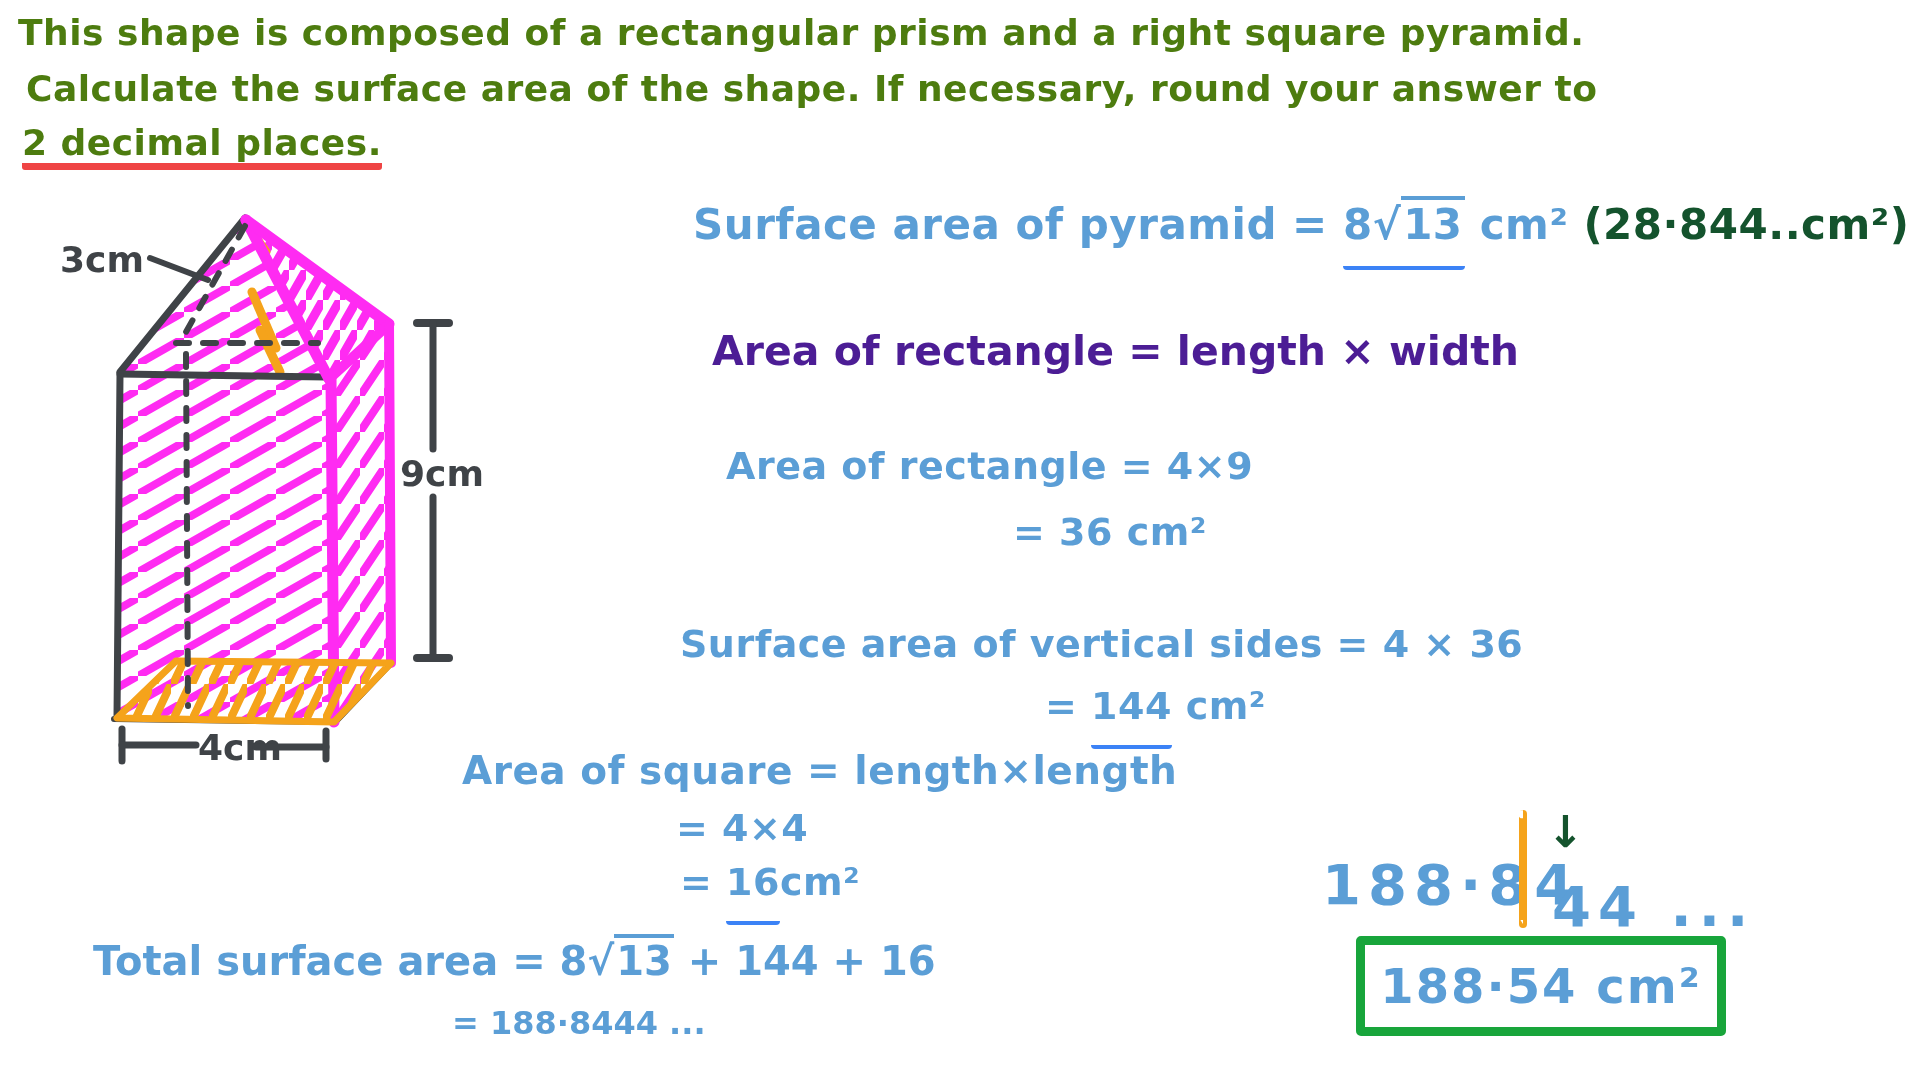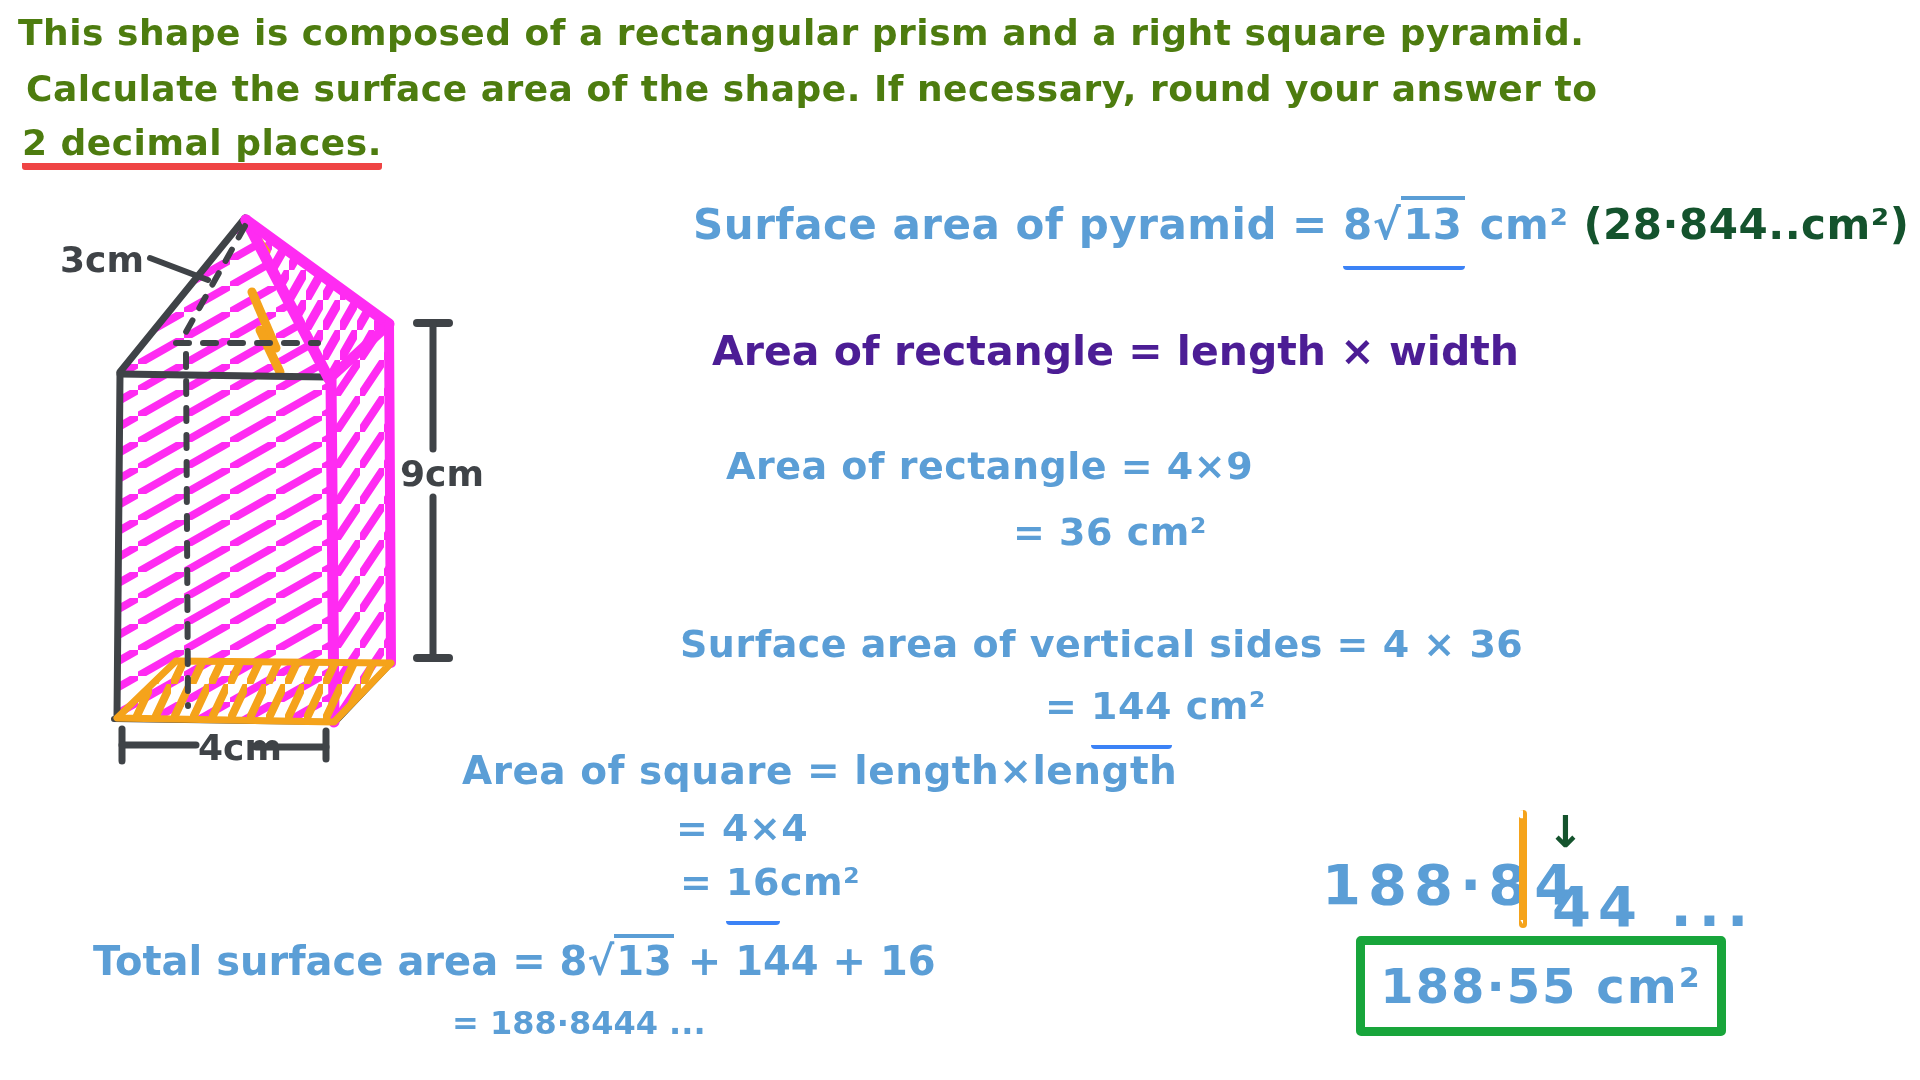--- a/index.html
+++ b/index.html
@@ -154,14 +154,14 @@
   <span>Total surface area = </span><span>8</span><span>√</span><span class="radd">13</span><span> + 144 + 16</span>
 </div>
 <div class="abs blue" style="left:452px;top:1004px;font-size:32px;">= 188·8444 ...</div>
 
 <div class="abs digits blue" style="left:1322px;top:852px;">188·84</div>
 <div class="abs cutoff" style="left:1519px;top:810px;"></div>
 <div class="abs orange" style="left:1547px;top:806px;font-size:44px;">↓</div>
 <div class="abs digits blue" style="left:1552px;top:852px;margin-top:22px;">44 ...</div>
 
 <div class="abs answer-box blue" style="left:1356px;top:936px;">
-  <span>188·55 cm²</span>
+  <span>188·54 cm²</span>
 </div>
 
 </body></html>

